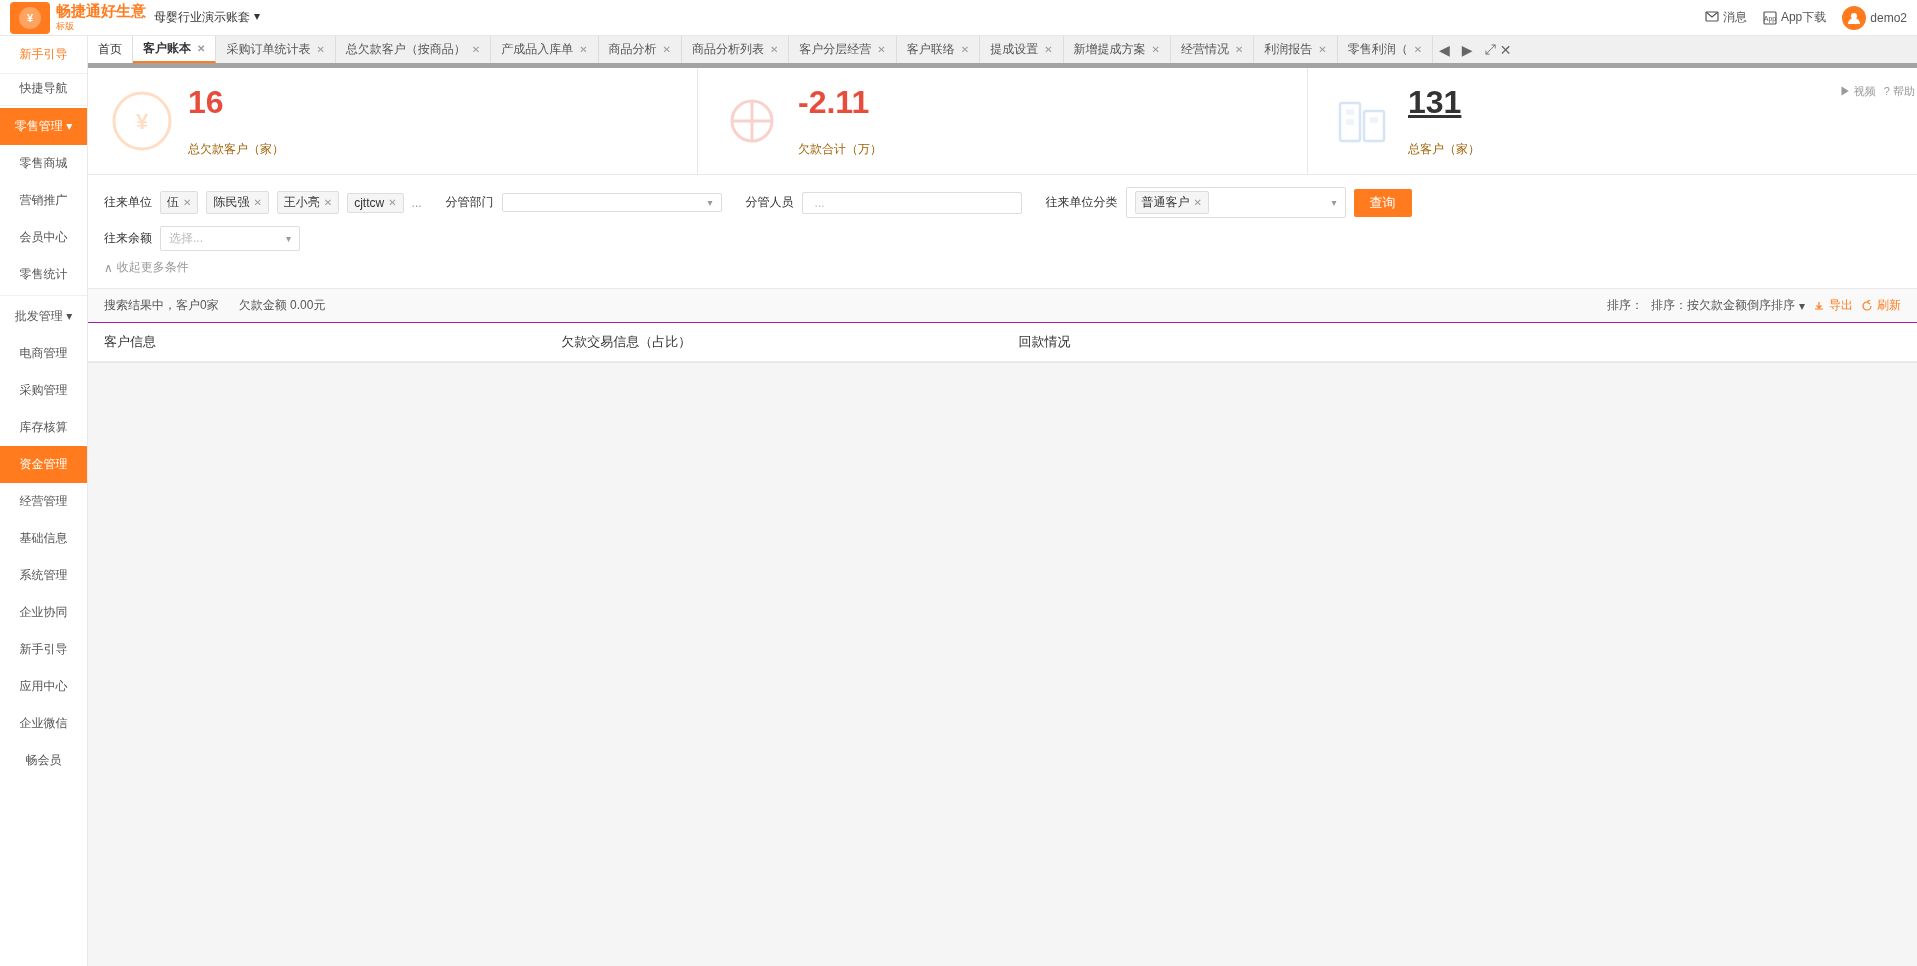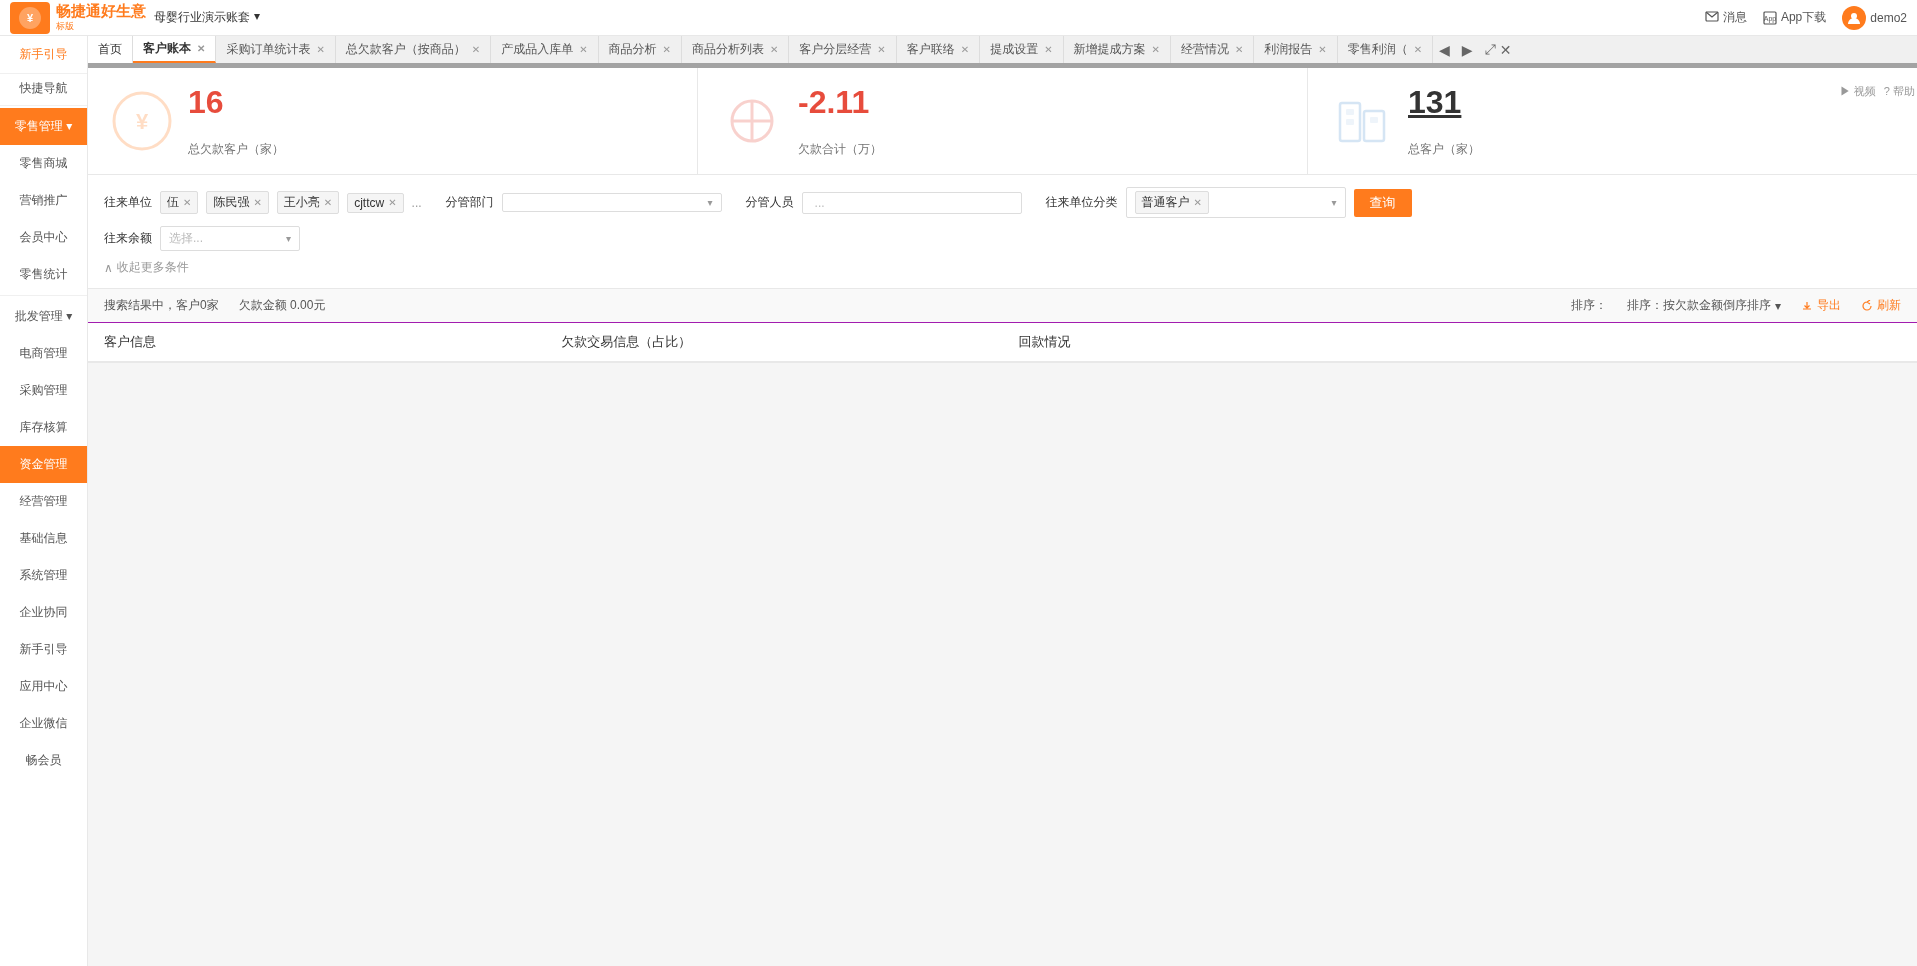--- a/index.html
+++ b/index.html
@@ -56,42 +56,42 @@
     
     
     .summary-cards { display: flex; background: #fff; border-bottom: 1px solid #e8e8e8; }
     .summary-card { flex: 1; padding: 16px 24px; display: flex; align-items: center; gap: 16px; border-right: 1px solid #e8e8e8; position: relative; }
     .summary-card:last-child { border-right: none; }
     .card-icon { width: 60px; height: 60px; display: flex; align-items: center; justify-content: center; opacity: 0.25; }
     .card-info { flex: 1; }
     .card-number { font-size: 32px; font-weight: bold; }
     .card-number.red { color: #e74c3c; }
     .card-number.blue-underline { color: #333; text-decoration: underline; }
-    .card-label { font-size: 12px; color: #737373; margin-top: 20px; }
+    .card-label { font-size: 12px; color: #a16207; margin-top: 20px; }
     .card-help { position: absolute; top: 8px; right: 2px; display: flex; gap: 8px; font-size: 11px; color: #999; margin-top: 8px; }
     
     
     .filter-area { background: #fff; padding: 12px 16px; border-bottom: 1px solid #e8e8e8; }
     .filter-row { display: flex; align-items: center; gap: 8px; margin-bottom: 8px; flex-wrap: wrap; }
     .filter-label { font-size: 12px; color: #333; white-space: nowrap; }
     .filter-tag { display: flex; align-items: center; gap: 4px; background: #f5f5f5; border: 1px solid #ddd; border-radius: 2px; padding: 2px 6px; font-size: 12px; cursor: pointer; }
     .filter-tag .close { color: #999; font-size: 10px; cursor: pointer; }
     .filter-more { color: #999; font-size: 12px; cursor: pointer; }
     .filter-select { display: flex; align-items: center; border: 1px solid #ddd; border-radius: 2px; padding: 3px 8px; min-width: 120px; cursor: pointer; gap: 4px; background: #fff; }
     .filter-select-wide { min-width: 220px; }
     .filter-select-arrow { color: #999; font-size: 10px; margin-left: auto; }
     .collapse-btn { display: flex; align-items: center; gap: 4px; font-size: 12px; color: #999; cursor: pointer; margin: 0 auto; }
     
     
     .results-bar {
       display: flex; align-items: center; justify-content: space-between;
       background: #f9f9f9; padding: 8px 16px; border-bottom: 1px solid #a21caf;
     }
     .results-info { font-size: 12px; color: #555; }
-    .results-actions { display: flex; align-items: center; gap: 20px; font-size: 12px; color: #555; }
+    .results-actions { display: flex; align-items: center; gap: 8px; font-size: 12px; color: #555; }
     .sort-select { display: flex; align-items: center; gap: 4px; cursor: pointer; }
     .action-btn { display: flex; align-items: center; gap: 4px; cursor: pointer; color: #ff7b1d; }
     
     
     .data-table { width: 100%; background: #fff; }
     .table-header { display: grid; grid-template-columns: 2fr 2fr 2fr 2fr; border-bottom: 2px solid #e8e8e8; }
     .table-header-cell { padding: 10px 16px; font-size: 13px; color: #333; font-weight: normal; }
     .table-body { min-height: 300px; display: flex; flex-direction: column; align-items: center; justify-content: center; padding: 60px 0; }
     .empty-state { text-align: center; }
     .empty-icon { width: 80px; height: 80px; margin: 0 auto 12px; opacity: 0.7; }

